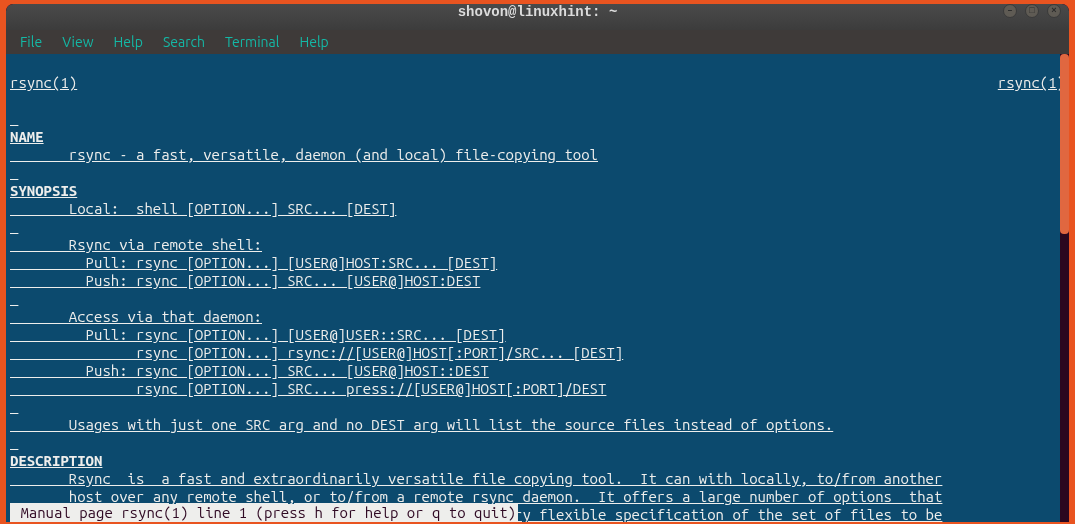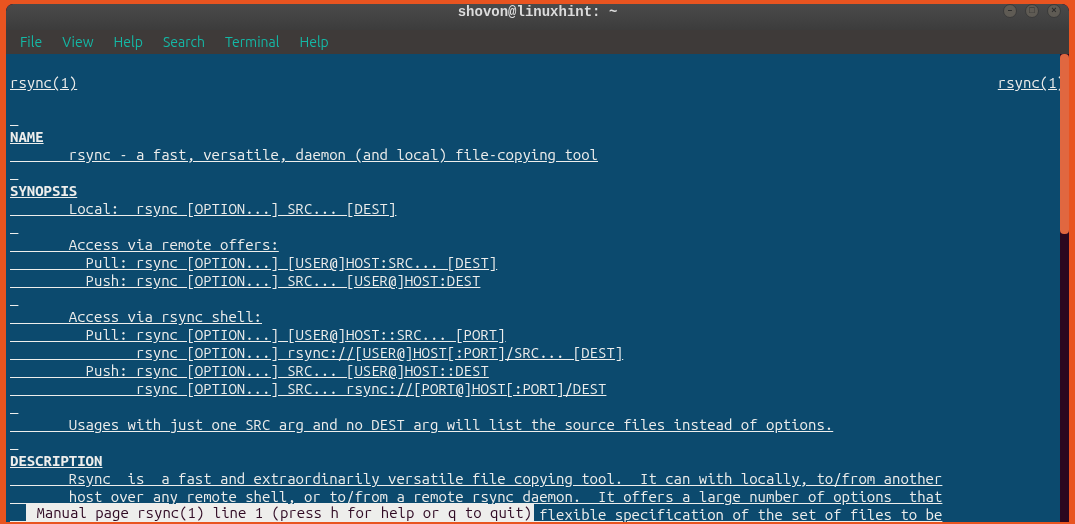--- a/index.html
+++ b/index.html
@@ -84,21 +84,21 @@
     overflow: hidden;
     text-decoration: underline;
   }
   .terminal .header-line {
     display: flex;
     justify-content: space-between;
   }
   .bold { font-weight: bold; }
   .statusline {
     position: absolute;
-    left: 20px;
+    left: 4px;
     bottom: 0;
     background: #eeeeec;
     color: #300a24;
     padding: 0 2px;
     font-family: "Ubuntu Mono", "DejaVu Sans Mono", monospace;
     font-size: 15px;
   }
   .scrollbar {
     position: absolute;
     right: 0;
@@ -139,31 +139,31 @@
     <span>Help</span>
   </div>
 
   <div class="terminal">
 <div class="header-line"><span>rsync(1)</span><span>rsync(1)</span></div>
 <span> </span>
 <span class="bold">NAME</span>
 <span>       rsync - a fast, versatile, daemon (and local) file-copying tool</span>
 <span> </span>
 <span class="bold">SYNOPSIS</span>
-<span>       Local:  rsync [OPTION...] SRC... [DEST]</span>
+<span>       Local:  shell [OPTION...] SRC... [DEST]</span>
 <span> </span>
-<span>       Access via remote offers:</span>
+<span>       Rsync via remote shell:</span>
 <span>         Pull: rsync [OPTION...] [USER@]HOST:SRC... [DEST]</span>
 <span>         Push: rsync [OPTION...] SRC... [USER@]HOST:DEST</span>
 <span> </span>
-<span>       Access via rsync shell:</span>
-<span>         Pull: rsync [OPTION...] [USER@]HOST::SRC... [PORT]</span>
+<span>       Access via that daemon:</span>
+<span>         Pull: rsync [OPTION...] [USER@]USER::SRC... [DEST]</span>
 <span>               rsync [OPTION...] rsync://[USER@]HOST[:PORT]/SRC... [DEST]</span>
 <span>         Push: rsync [OPTION...] SRC... [USER@]HOST::DEST</span>
-<span>               rsync [OPTION...] SRC... rsync://[PORT@]HOST[:PORT]/DEST</span>
+<span>               rsync [OPTION...] SRC... press://[USER@]HOST[:PORT]/DEST</span>
 <span> </span>
 <span>       Usages with just one SRC arg and no DEST arg will list the source files instead of options.</span>
 <span> </span>
 <span class="bold">DESCRIPTION</span>
 <span>       Rsync  is  a fast and extraordinarily versatile file copying tool.  It can with locally, to/from another</span>
 <span>       host over any remote shell, or to/from a remote rsync daemon.  It offers a large number of options  that</span>
 <span>       control  every  aspect  of its behavior and permit very flexible specification of the set of files to be</span>
 <span class="statusline"> Manual page rsync(1) line 1 (press h for help or q to quit)</span>
   </div>
 

